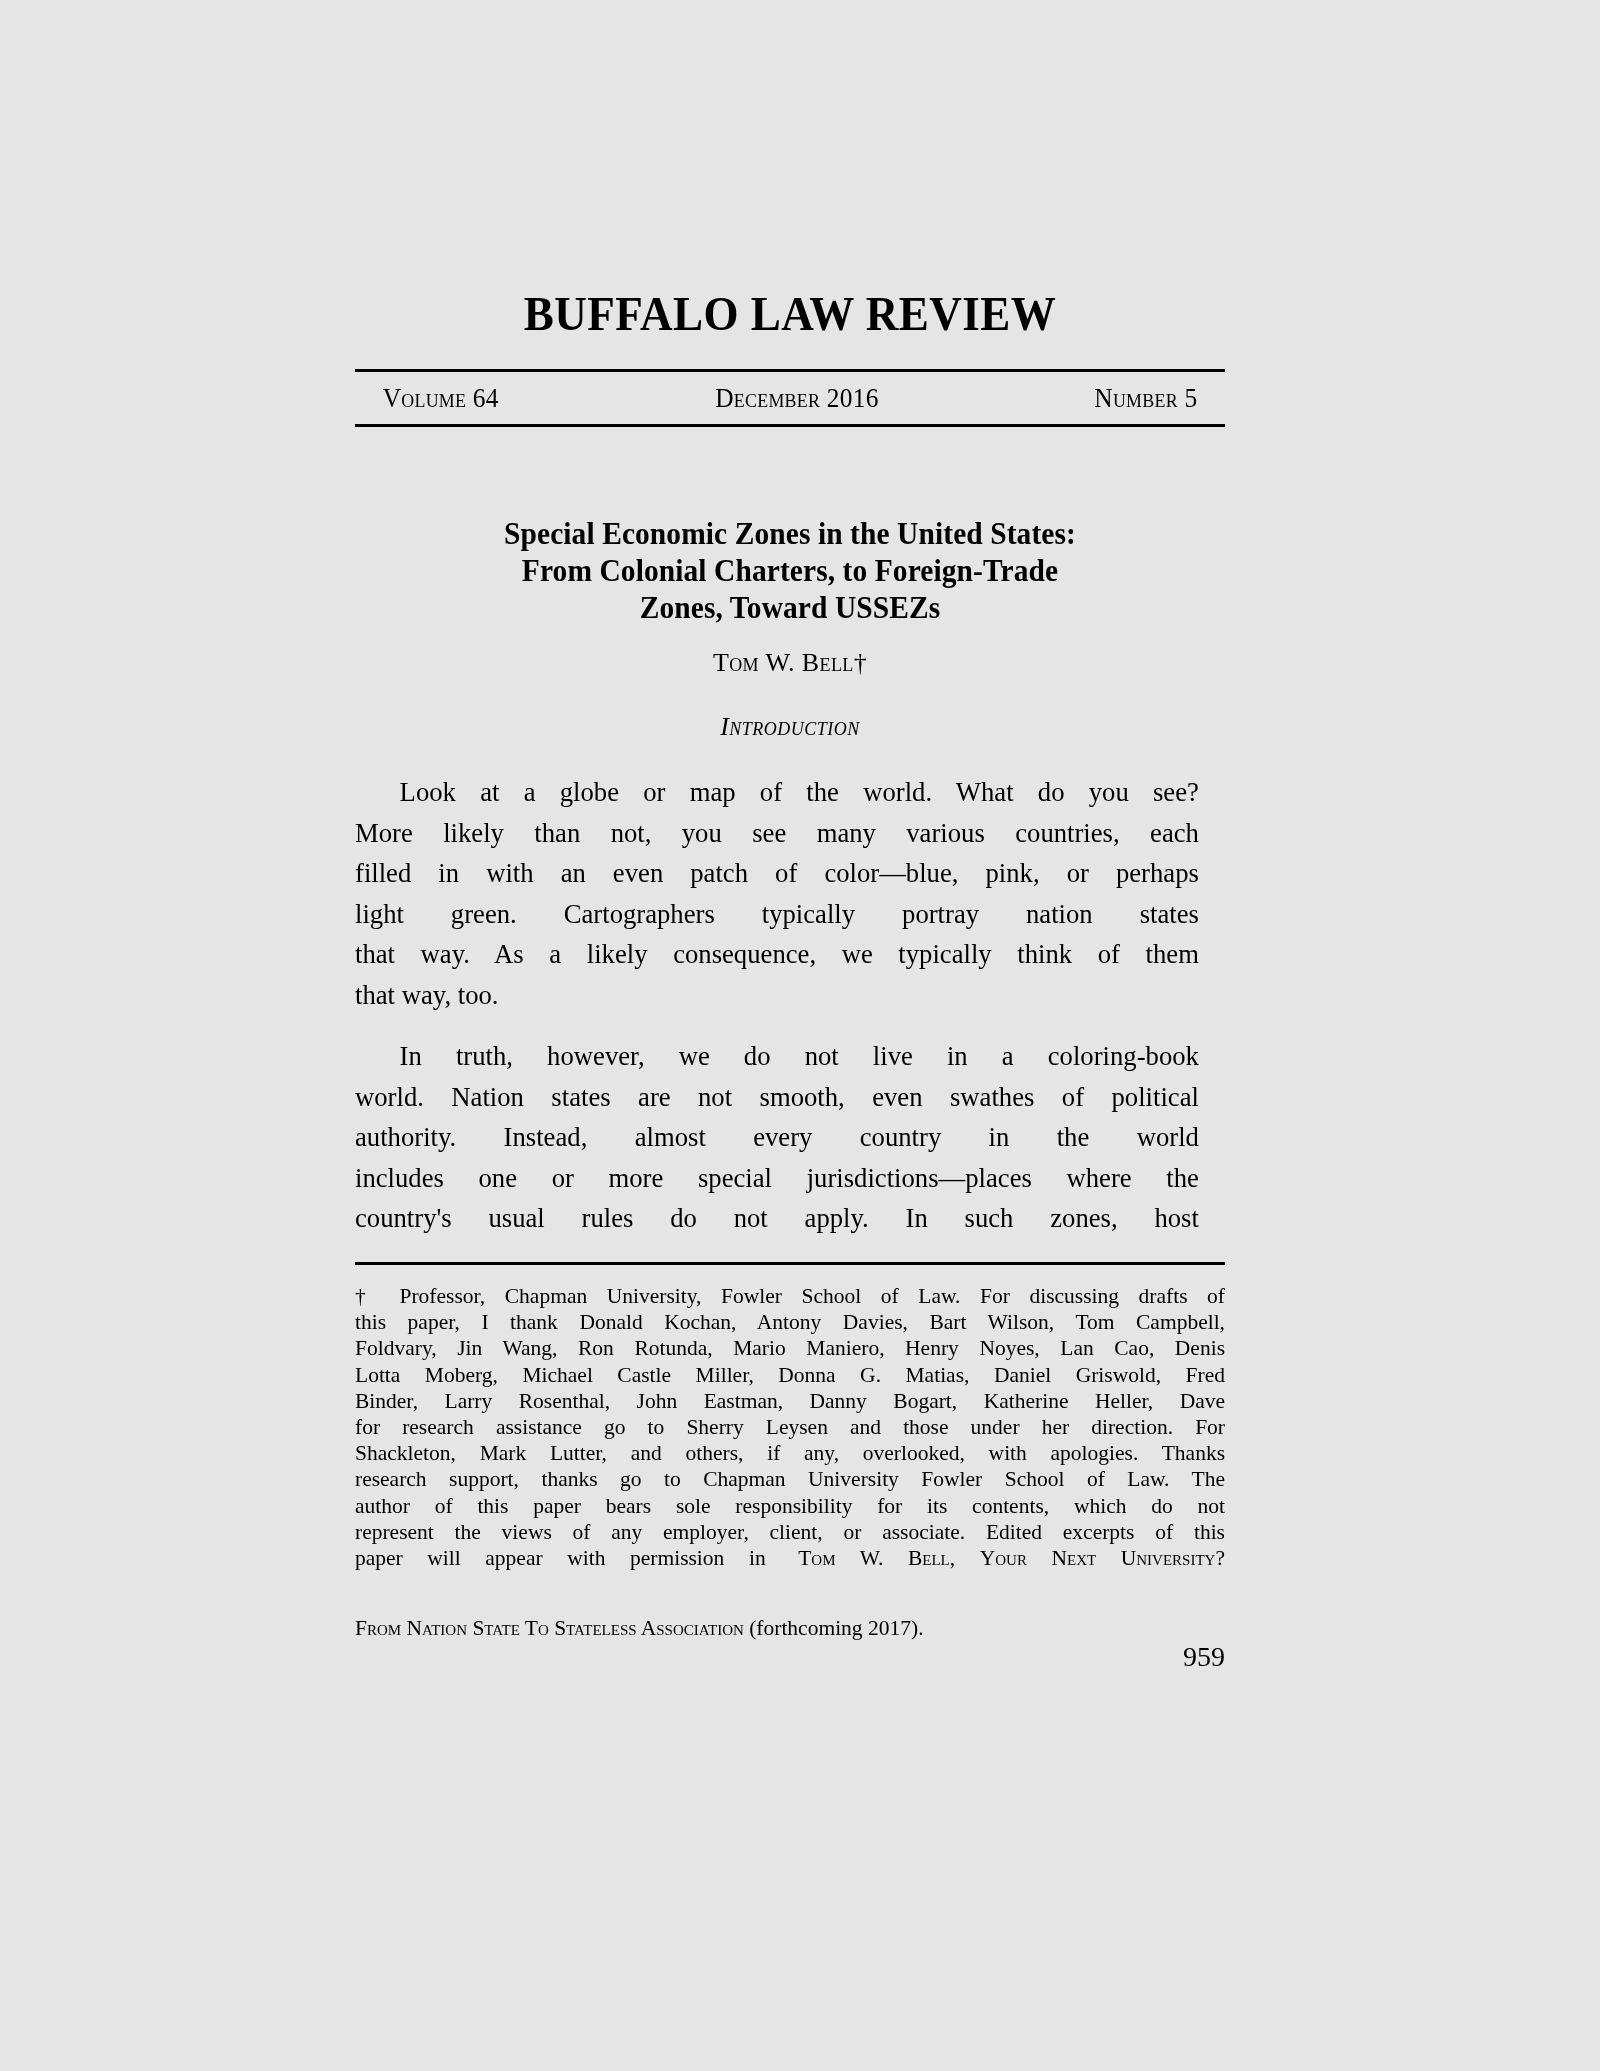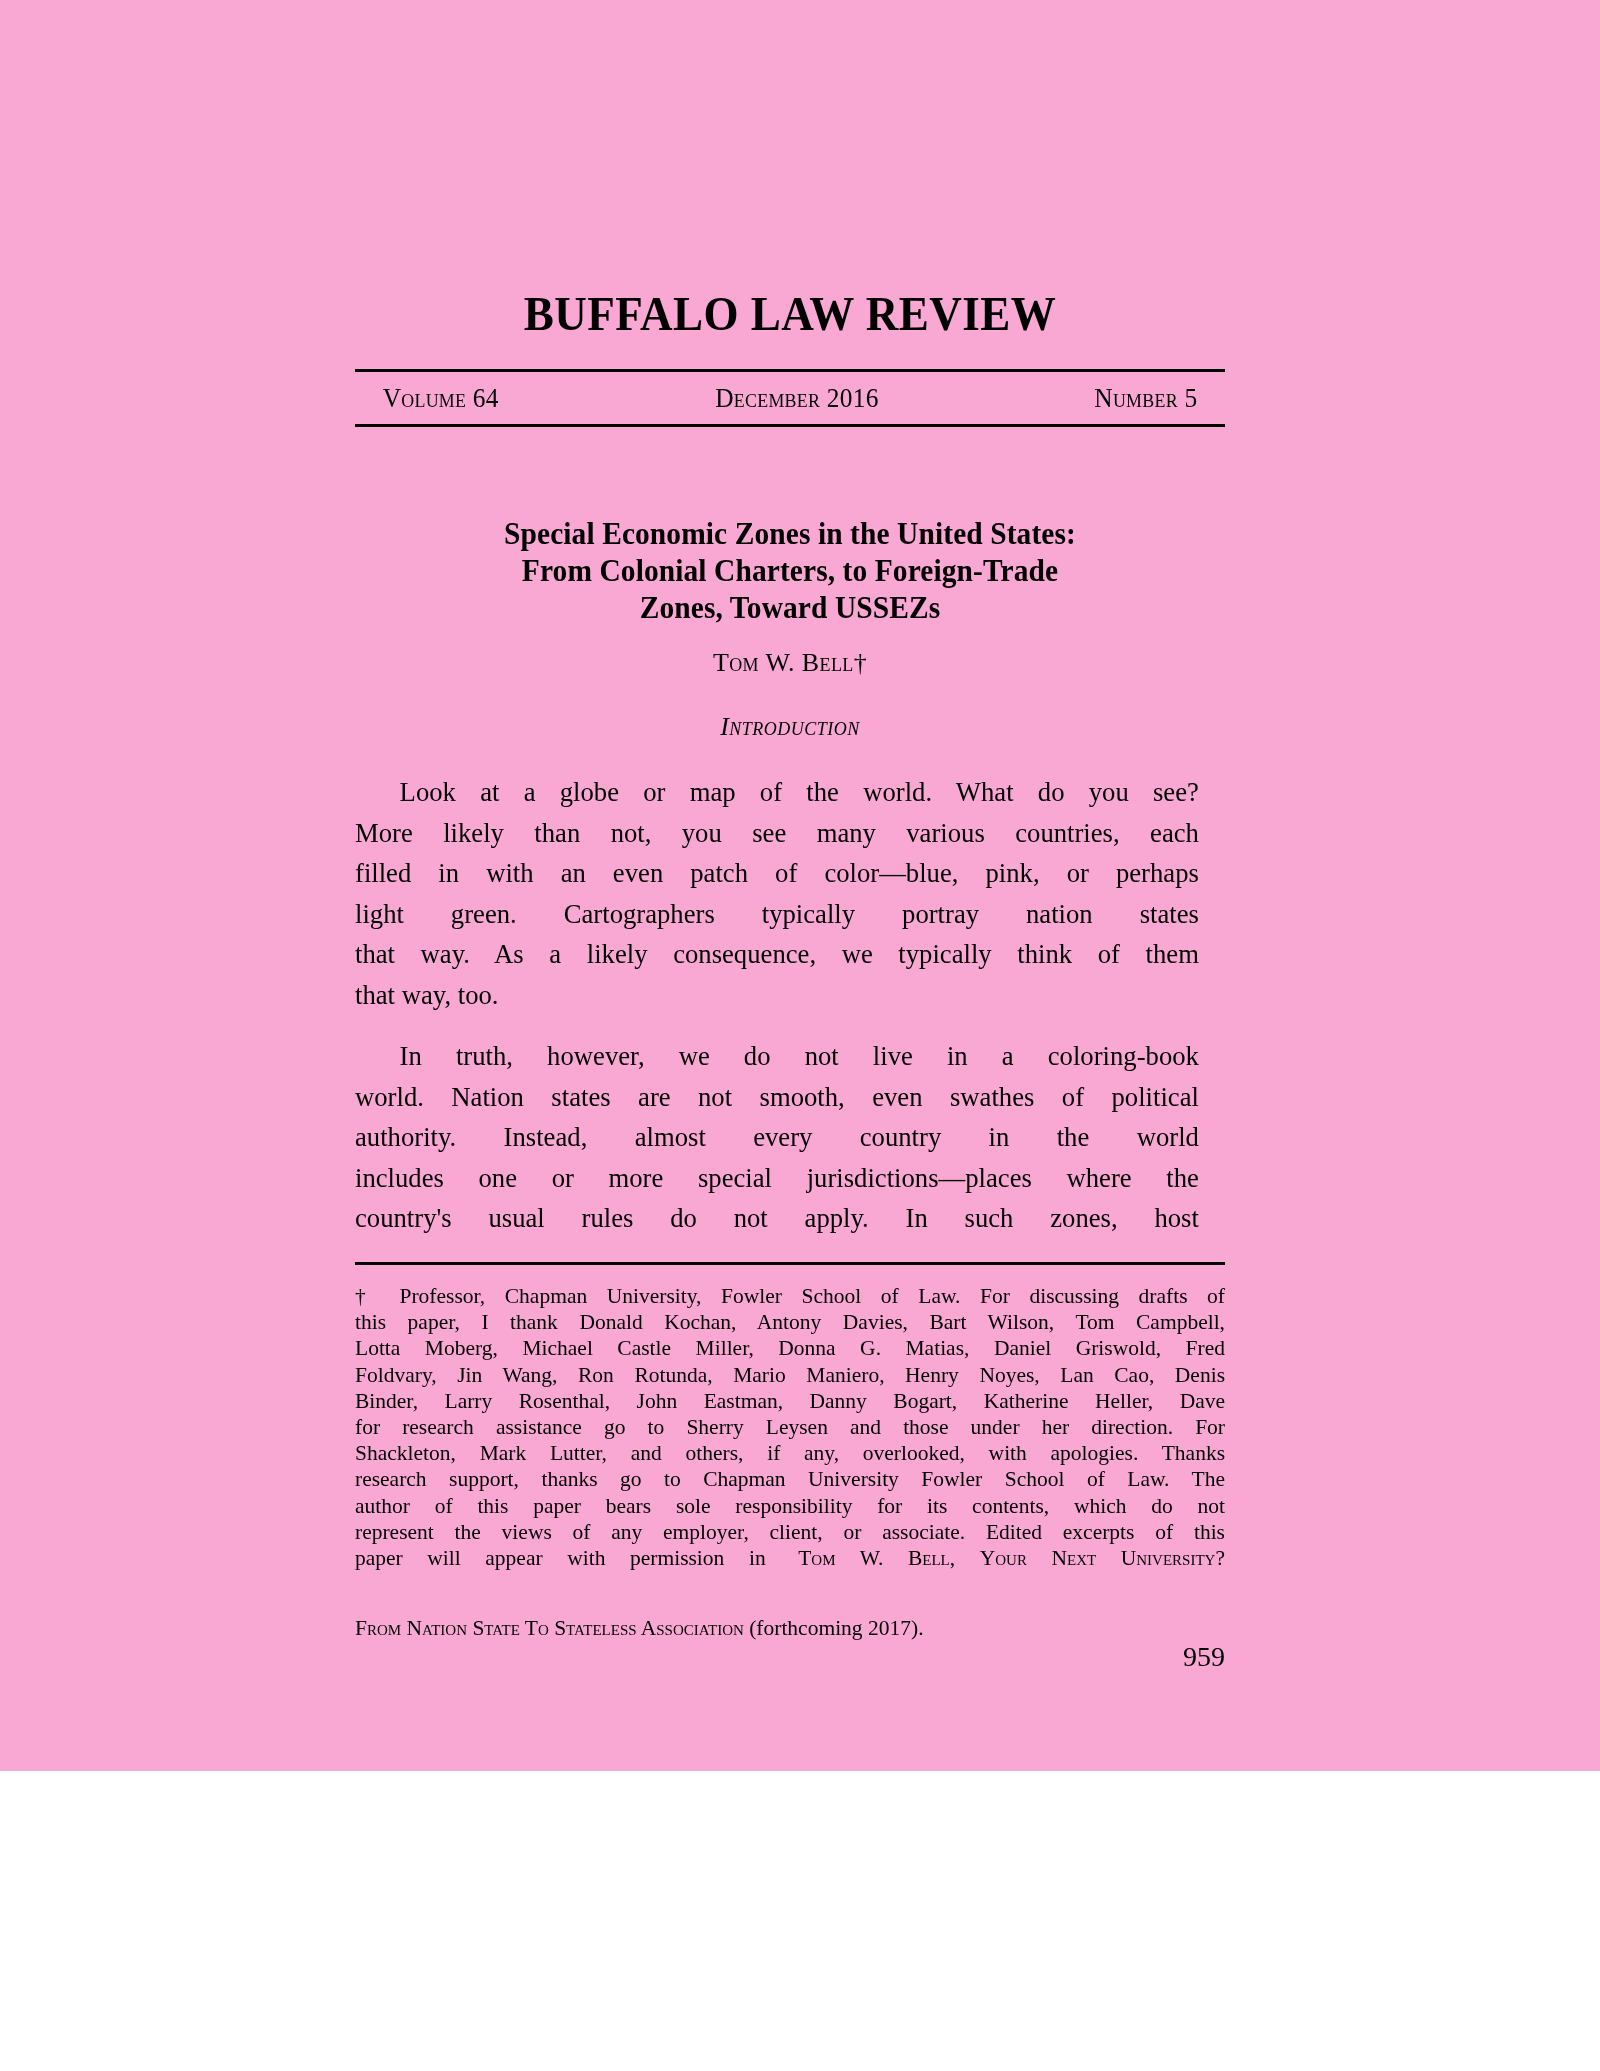--- a/index.html
+++ b/index.html
@@ -11,22 +11,22 @@
     width: 1600px;
     height: 2071px;
     font-family: "Liberation Serif", "DejaVu Serif", serif;
     color: #000000;
     -webkit-font-smoothing: antialiased;
   }
 
   .page {
     position: relative;
     width: 1600px;
-    height: 1771px;
-    background: #f9a8d4;
+    height: 2071px;
+    background: #e5e5e5;
     overflow: hidden;
   }
 
   
   .col {
     position: absolute;
     left: 355px;
     width: 870px;
   }
 
@@ -203,22 +203,22 @@
       <span class="ln">includes one or more special jurisdictions—places where the</span>
       <span class="ln">country's usual rules do not apply. In such zones, host</span>
     </p>
   </div>
 
   <div class="fn-rule"></div>
 
   <div class="col footnote">
     <span class="ln">† Professor, Chapman University, Fowler School of Law. For discussing drafts of</span>
     <span class="ln">this paper, I thank Donald Kochan, Antony Davies, Bart Wilson, Tom Campbell,</span>
+    <span class="ln">Foldvary, Jin Wang, Ron Rotunda, Mario Maniero, Henry Noyes, Lan Cao, Denis</span>
     <span class="ln">Lotta Moberg, Michael Castle Miller, Donna G. Matias, Daniel Griswold, Fred</span>
-    <span class="ln">Foldvary, Jin Wang, Ron Rotunda, Mario Maniero, Henry Noyes, Lan Cao, Denis</span>
     <span class="ln">Binder, Larry Rosenthal, John Eastman, Danny Bogart, Katherine Heller, Dave</span>
     <span class="ln">for research assistance go to Sherry Leysen and those under her direction. For</span>
     <span class="ln">Shackleton, Mark Lutter, and others, if any, overlooked, with apologies. Thanks</span>
     <span class="ln">research support, thanks go to Chapman University Fowler School of Law. The</span>
     <span class="ln">author of this paper bears sole responsibility for its contents, which do not</span>
     <span class="ln">represent the views of any employer, client, or associate. Edited excerpts of this</span>
     <span class="ln"><span>paper will appear with permission in </span><span style="font-variant: small-caps; margin-left: 8px;">Tom W. Bell</span><span>, </span><span style="font-variant: small-caps;">Your Next University?</span></span>
     <span class="ln last"><span style="font-variant: small-caps;">From Nation State To Stateless Association</span><span> (forthcoming 2017).</span></span>
   </div>
 

